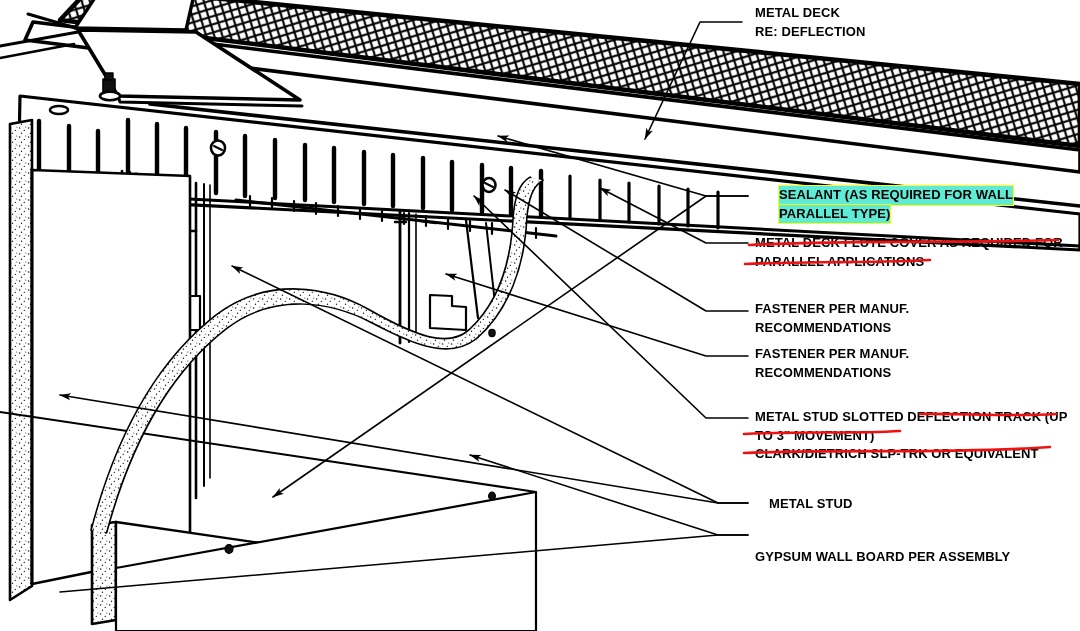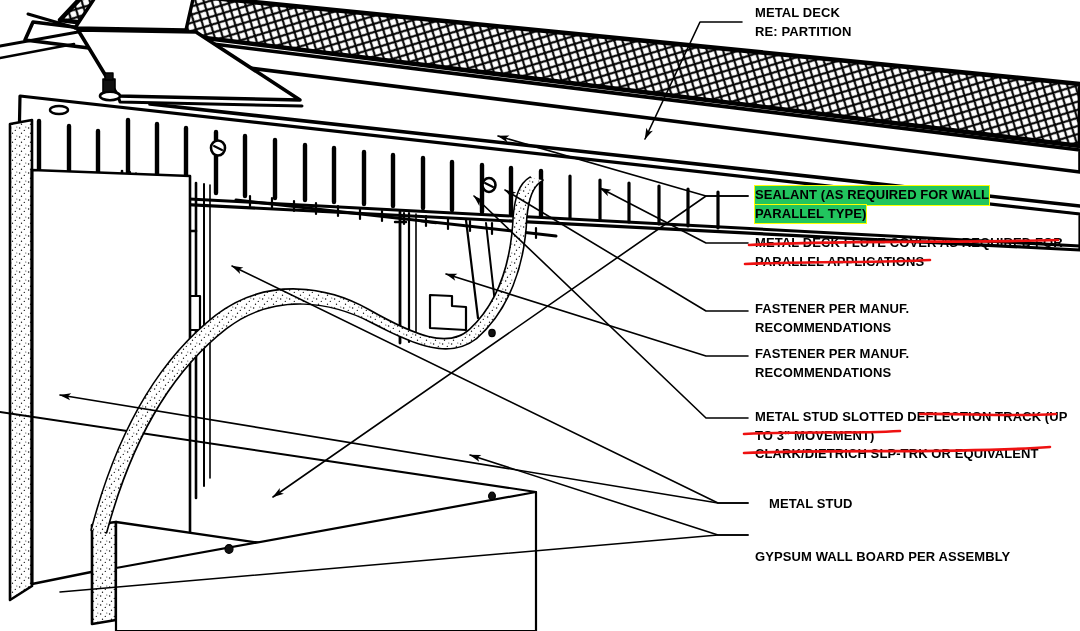--- a/index.html
+++ b/index.html
@@ -16,21 +16,21 @@
   .label{
     position:absolute;
     font-size:13px;
     font-weight:bold;
     letter-spacing:.1px;
     line-height:18.5px;
     color:#000;
     white-space:nowrap;
   }
   .label .ln{display:block;position:relative;width:max-content;}
-  .label .ln.hl{background:#22c55e;box-shadow:0 0 0 1px #FFFF00;}
+  .label .ln.hl{background:#5eead4;box-shadow:0 0 0 1px #FFFF00;margin-left:24px;}
   .strike-red{position:absolute;pointer-events:none;}
 </style>
 </head>
 <body>
 
 <div id="sheet">
 
   <svg id="drawing" viewBox="0 0 1080 631">
     <defs>
 
@@ -241,21 +241,21 @@
         <path d="M 748,503 L 718,503 L 60,395" marker-end="url(#ah)"></path>
 
         <path d="M 748,535 L 718,535 L 470,455" marker-end="url(#ah)"></path>
         <path d="M 748,535 L 718,535 L 60,592"></path>
       </g>
     </g>
   </svg>
 
   <div class="label" style="left:755px;top:4px;">
     <span class="ln">METAL DECK</span>
-    <span class="ln">RE: PARTITION</span>
+    <span class="ln">RE: DEFLECTION</span>
   </div>
 
   <div class="label" style="left:755px;top:186px;">
     <span class="ln hl">SEALANT (AS REQUIRED FOR WALL</span>
     <span class="ln hl">PARALLEL TYPE)</span>
   </div>
 
   <div class="label" style="left:755px;top:234px;">
     <span class="ln">METAL DECK FLUTE COVER AS REQUIRED FOR</span>
     <span class="ln">PARALLEL APPLICATIONS</span>

